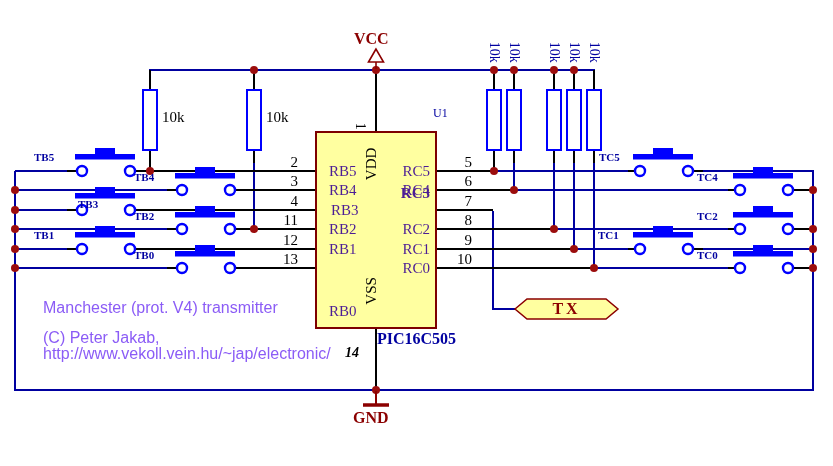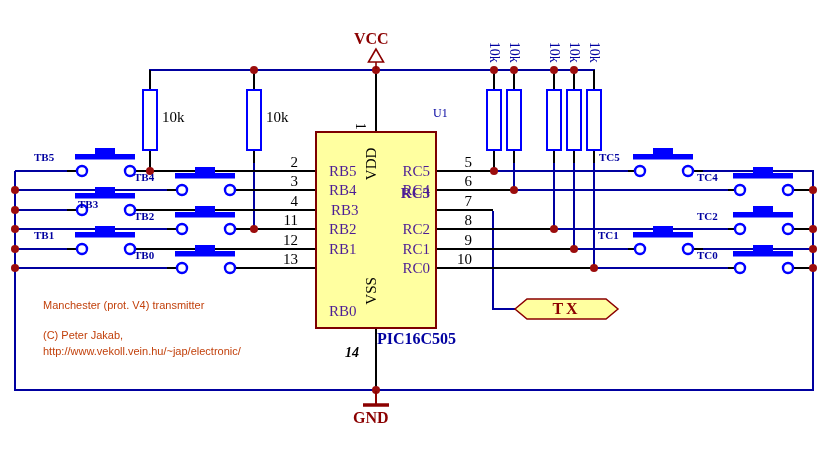--- a/index.html
+++ b/index.html
@@ -16,21 +16,21 @@
   .i{font-style:italic;}
   .ralign{text-align:right;}
   .calign{text-align:center;}
   .rotcw{transform:rotate(90deg);transform-origin:center;text-align:center;}
   .rotccw{transform:rotate(-90deg);transform-origin:center;text-align:center;}
   .pinnum{font-size:15px;color:#000;}
   .pinname{font-size:15px;color:#4c1d95;}
   .btnlabel{font-size:11px;font-weight:bold;color:#0000A0;}
   .resval{font-size:15px;color:#000;}
   .resval-rot{font-size:14px;color:#0000A0;}
-  .note{font-size:11px;color:#c2410c;}
+  .note{font-size:16px;color:#8b5cf6;}
 </style>
 </head>
 <body>
 
 <div id="canvas">
 
 <svg id="wires-svg" width="833" height="466" viewBox="0 0 833 466">
 
   <g stroke="#0000A0" stroke-width="2" fill="none">
     <line x1="149" y1="70" x2="595" y2="70"></line>

